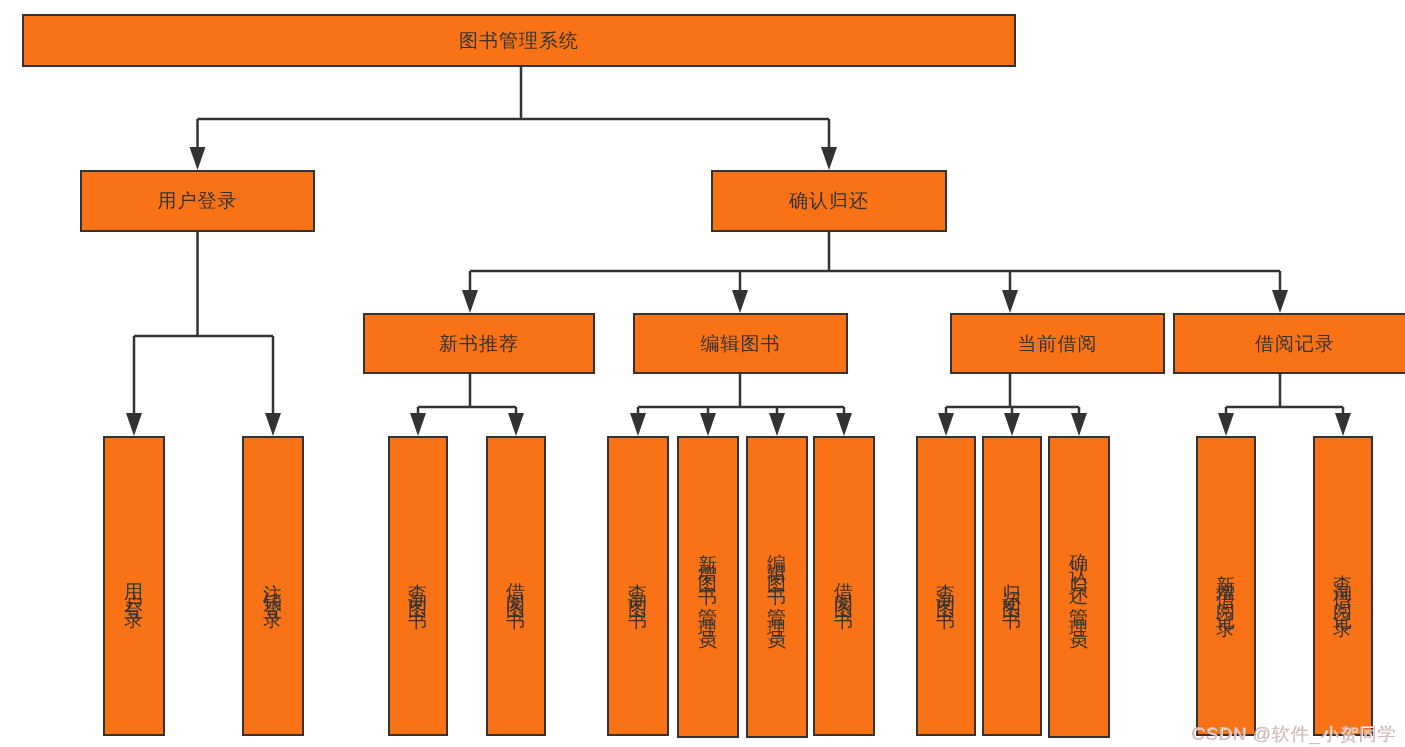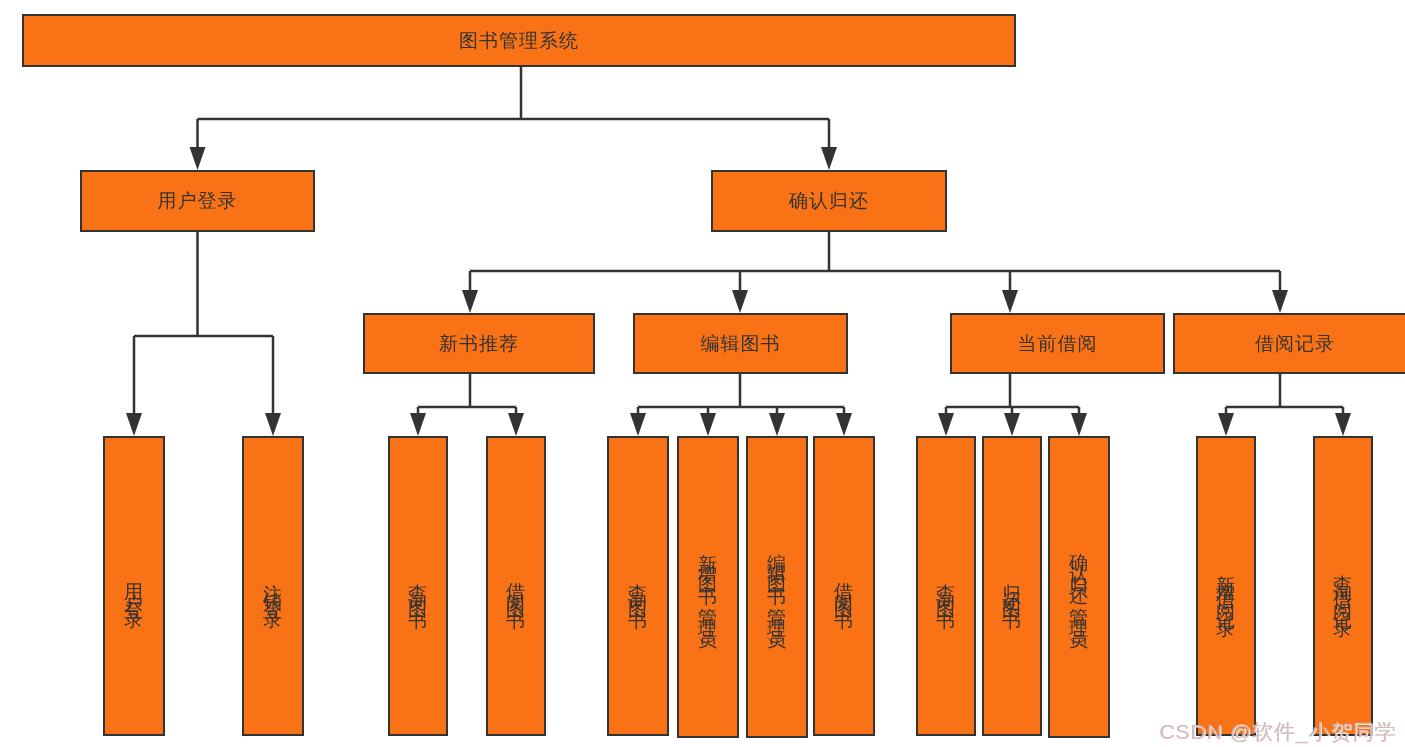--- a/index.html
+++ b/index.html
@@ -36,21 +36,21 @@
     letter-spacing: 9px;
     font-size: 19px;
     line-height: 1.0;
   }
   .leaf.long .vtext { letter-spacing: 11px; }
   #watermark {
     position: absolute;
     right: 8px;
     bottom: 1px;
     z-index: 5;
-    font-size: 21px;
+    font-size: 18px;
     letter-spacing: 1px;
     color: rgba(216, 186, 186, 0.95);
     text-shadow: 1px 1px 0 rgba(255,255,255,0.85), -0.5px -0.5px 0 rgba(150,140,140,0.55);
     white-space: nowrap;
   }
 </style>
 </head>
 <body>
 
 <div id="stage">

